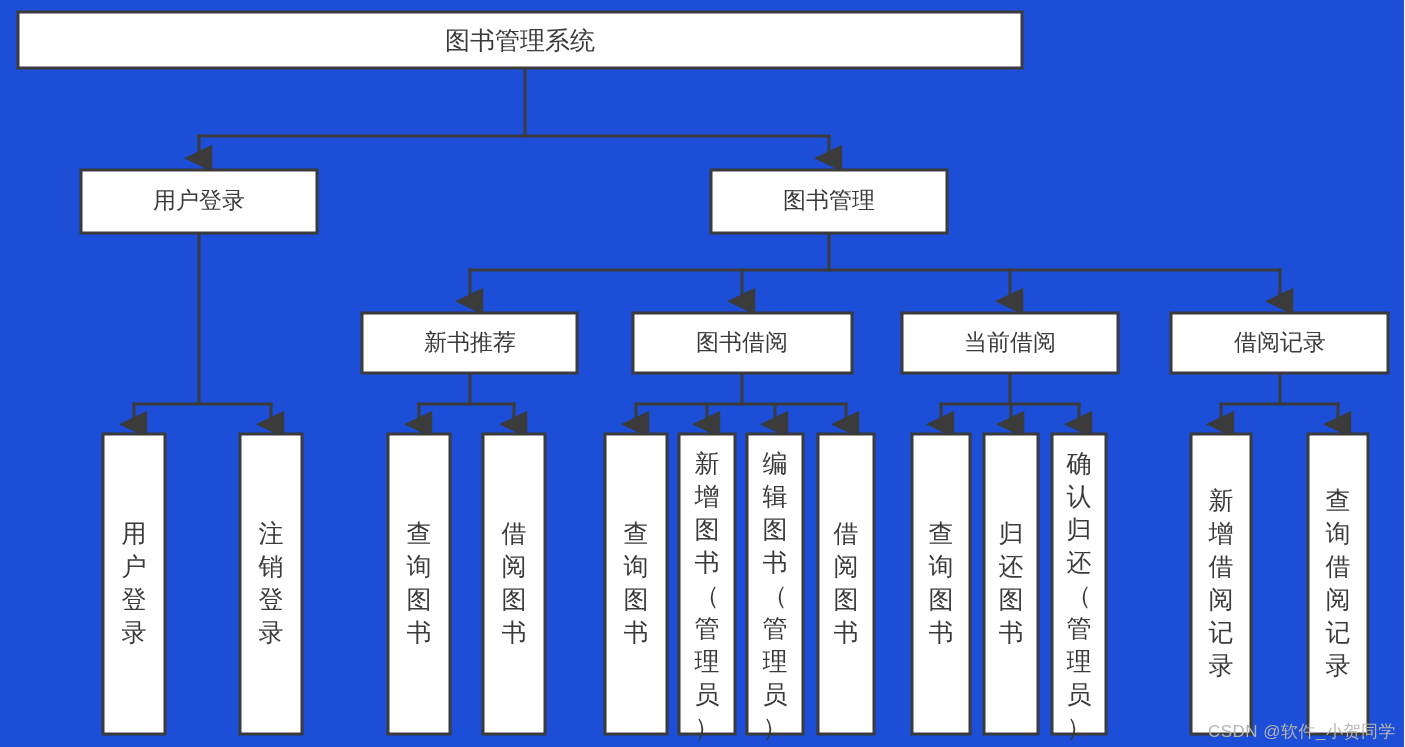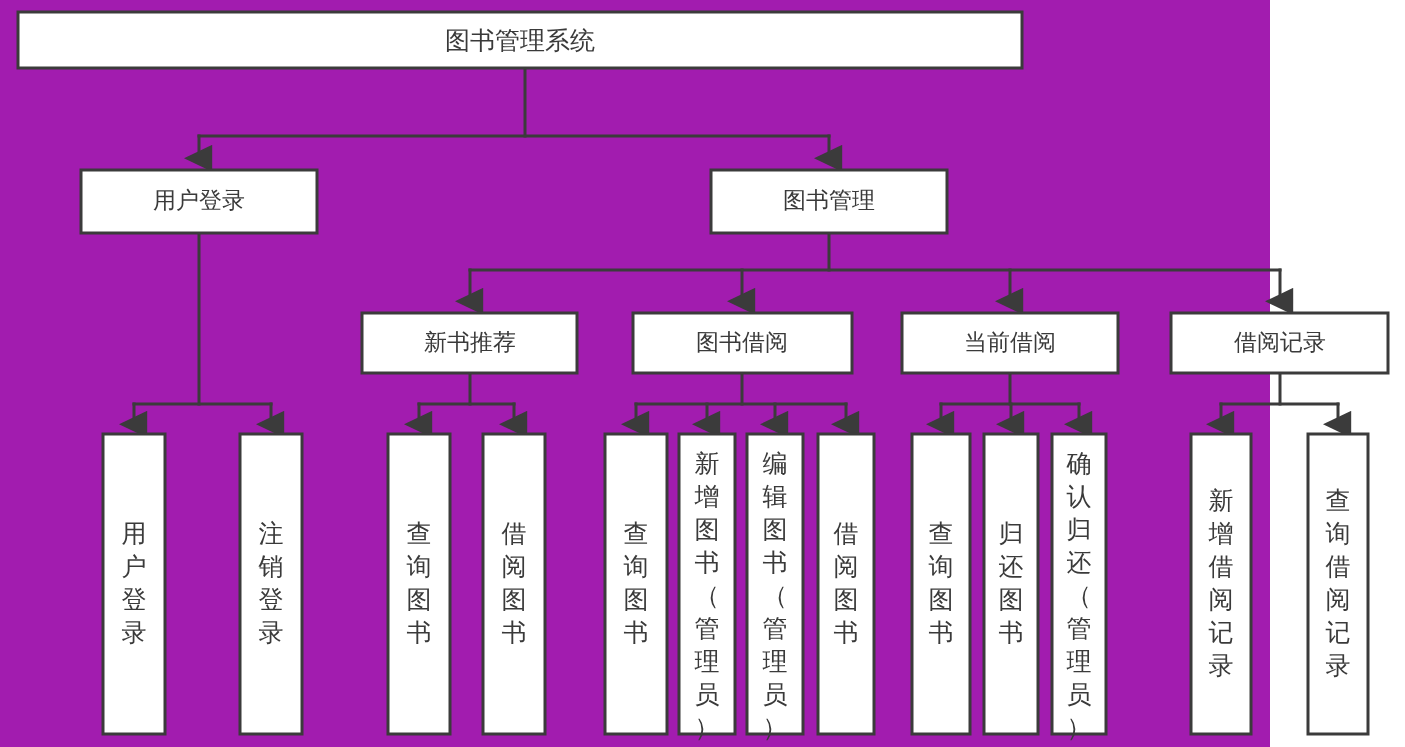--- a/index.html
+++ b/index.html
@@ -1,21 +1,21 @@
 <!DOCTYPE html>
 <html><head>
 <meta charset="utf-8">
 <style>
   html,body{margin:0;padding:0;background:#ffffff;}
   body{
     width:1405px;height:747px;
     font-family:"Liberation Sans","DejaVu Sans",sans-serif;
     overflow:hidden;
   }
-  #diagram-root{position:relative;width:1270px;height:747px;background:#a21caf;}
+  #diagram-root{position:relative;width:1404px;height:747px;background:#1d4ed8;}
   svg.flow{position:absolute;left:0;top:0;width:1405px;height:747px;}
   .node-rect{fill:#ffffff;stroke:#3b3b3b;stroke-width:3;}
   .edge-line{stroke:#3b3b3b;stroke-width:3;fill:none;stroke-linecap:square;}
   .node-label{
     fill:#3a3a3a;
     font-family:"Liberation Sans","DejaVu Sans",sans-serif;
     text-anchor:middle;
     dominant-baseline:middle;
   }
   .lvl1-label{font-size:25px;}
@@ -177,13 +177,14 @@
     <g>
       <rect class="node-rect" x="1191" y="434" width="60" height="300"></rect>
       <text class="leaf-char" x="1221"><tspan x="1221" y="509">新</tspan><tspan x="1221" y="542">增</tspan><tspan x="1221" y="575">借</tspan><tspan x="1221" y="608">阅</tspan><tspan x="1221" y="641">记</tspan><tspan x="1221" y="674">录</tspan></text>
     </g>
     <g>
       <rect class="node-rect" x="1308" y="434" width="60" height="300"></rect>
       <text class="leaf-char" x="1338"><tspan x="1338" y="509">查</tspan><tspan x="1338" y="542">询</tspan><tspan x="1338" y="575">借</tspan><tspan x="1338" y="608">阅</tspan><tspan x="1338" y="641">记</tspan><tspan x="1338" y="674">录</tspan></text>
     </g>
   </svg>
 
+  <div class="watermark">CSDN @软件_小贺同学</div>
 </div>
 
 </body></html>

